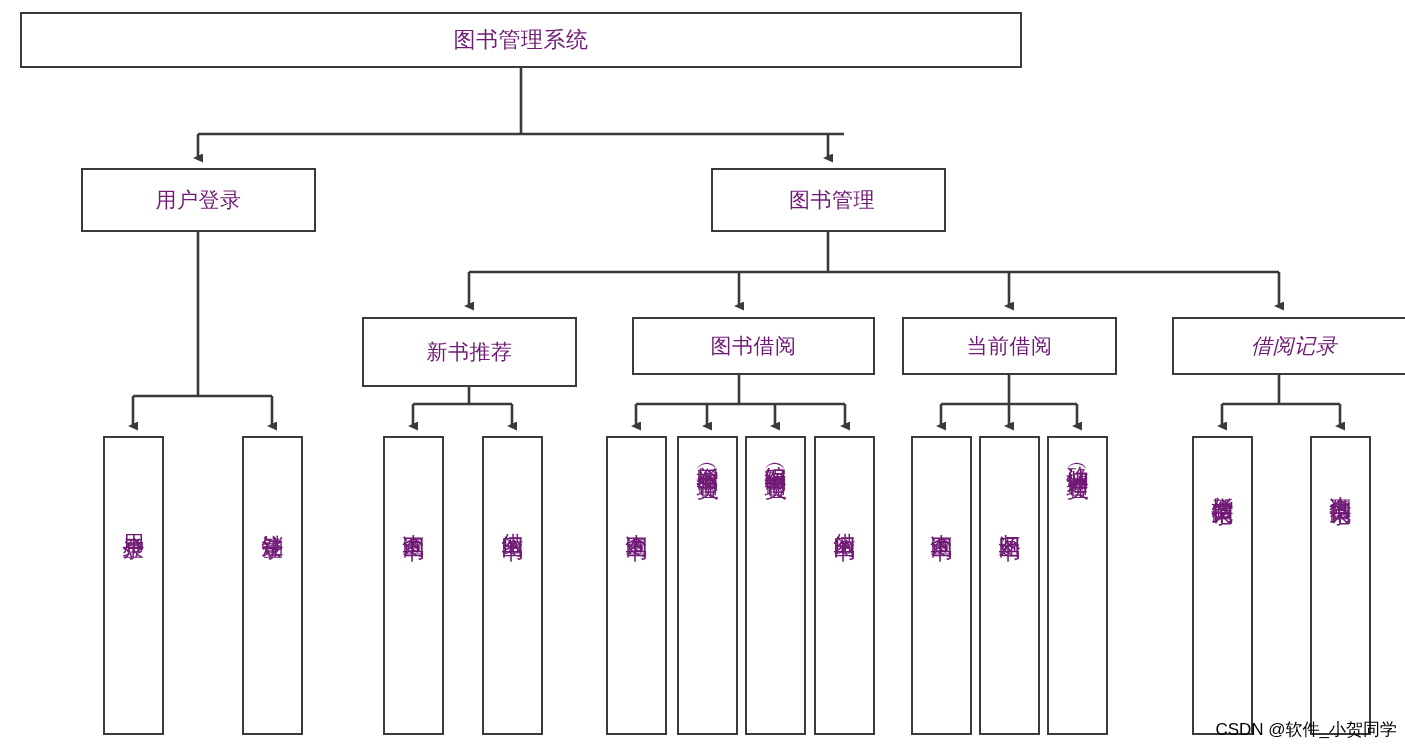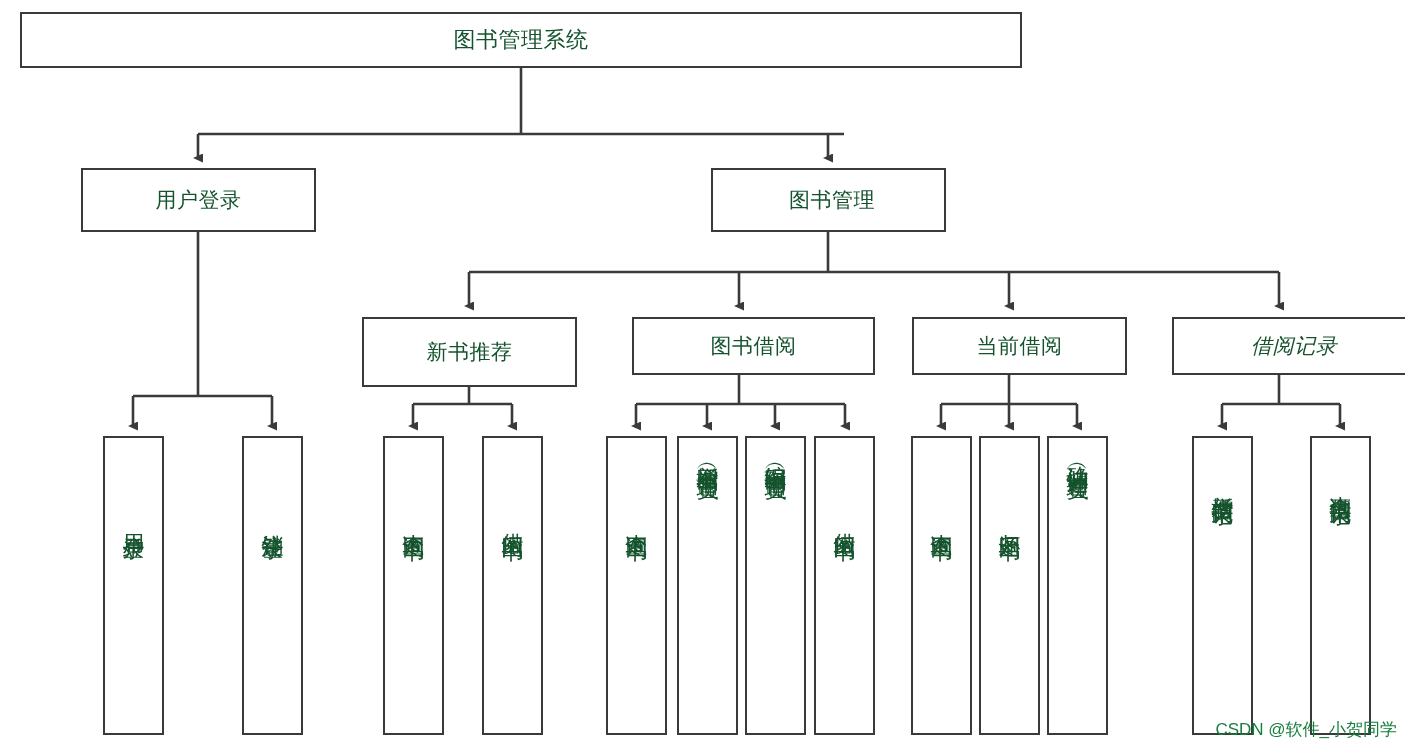--- a/index.html
+++ b/index.html
@@ -29,21 +29,21 @@
     position: absolute;
     box-sizing: border-box;
     background: #ffffff;
     border: 2px solid #3a3a3a;
     display: flex;
     align-items: center;
     justify-content: center;
     overflow: hidden;
   }
   .node .label {
-    color: #14532d;
+    color: #701a75;
     line-height: 1.05;
     white-space: nowrap;
     letter-spacing: 0.5px;
   }
   .node.horizontal .label {
     font-size: 21px;
   }
   .node.vertical {
     align-items: flex-start;
     justify-content: center;
@@ -57,21 +57,21 @@
     line-height: 1;
   }
   .node.level1 .label {
     font-size: 22px;
   }
   .watermark {
     position: absolute;
     right: 8px;
     bottom: 6px;
     font-size: 17px;
-    color: #15803d;
+    color: #000000;
     white-space: nowrap;
     pointer-events: none;
   }
 </style>
 </head>
 <body>
 
 <div id="diagram-root">
 
   <svg class="edges" viewBox="0 0 1405 747" xmlns="http://www.w3.org/2000/svg">
@@ -134,21 +134,21 @@
   <div class="node horizontal" style="left:711px; top:168px; width:235px; height:64px;padding-left:7px;">
     <span class="label">图书管理</span>
   </div>
 
   <div class="node horizontal" style="left:362px; top:317px; width:215px; height:70px;">
     <span class="label">新书推荐</span>
   </div>
   <div class="node horizontal" style="left:632px; top:317px; width:243px; height:58px;">
     <span class="label">图书借阅</span>
   </div>
-  <div class="node horizontal" style="left:902px; top:317px; width:215px; height:58px;margin-left:10px;">
+  <div class="node horizontal" style="left:902px; top:317px; width:215px; height:58px;">
     <span class="label">当前借阅</span>
   </div>
   <div class="node horizontal" style="left:1172px; top:317px; width:244px; height:58px;font-style:italic;">
     <span class="label">借阅记录</span>
   </div>
 
   <div class="node vertical" style="left:103px; top:436px; width:61px; height:299px; padding-top:78px;">
     <span class="label">用户登录</span>
   </div>
   <div class="node vertical" style="left:242px; top:436px; width:61px; height:299px; padding-top:78px;">

